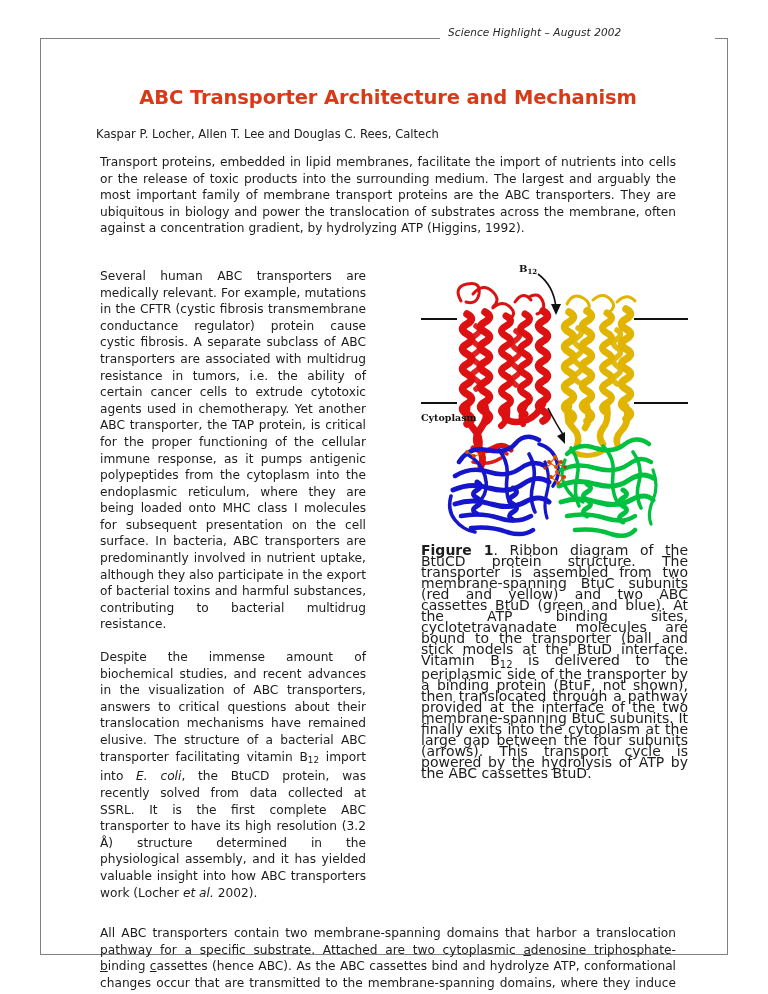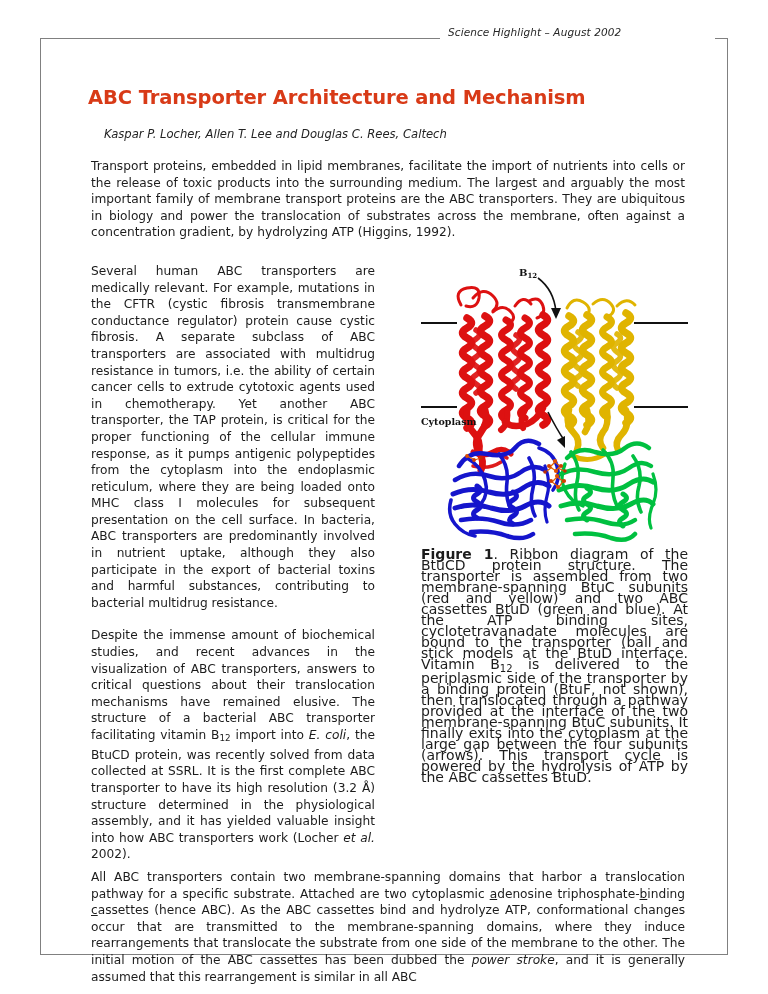--- a/index.html
+++ b/index.html
@@ -86,34 +86,34 @@
 
   h1.doc-title {
     margin: 0;
     padding: 0;
     font-family: "DejaVu Sans", sans-serif;
     font-weight: bold;
     font-size: 19.5px;
     line-height: 24px;
     color: #d83a17;
     letter-spacing: -0.1px;
+    text-align: center;
   }
 
   .byline {
-    margin: 16px;
+    margin: 8px;
     padding: 0;
     margin-top: 16px;
-    font-style: italic;
     font-size: 11.6px;
     line-height: 16px;
     color: #232323;
   }
 
   p.body-par {
-    margin: 3px;
+    margin: 12px;
     font-size: 12.2px;
     line-height: 16.6px;
     text-align: justify;
     color: #1c1c1c;
   }
 
   .intro-par { margin-top: 21px; }
 
   
   .mid {

